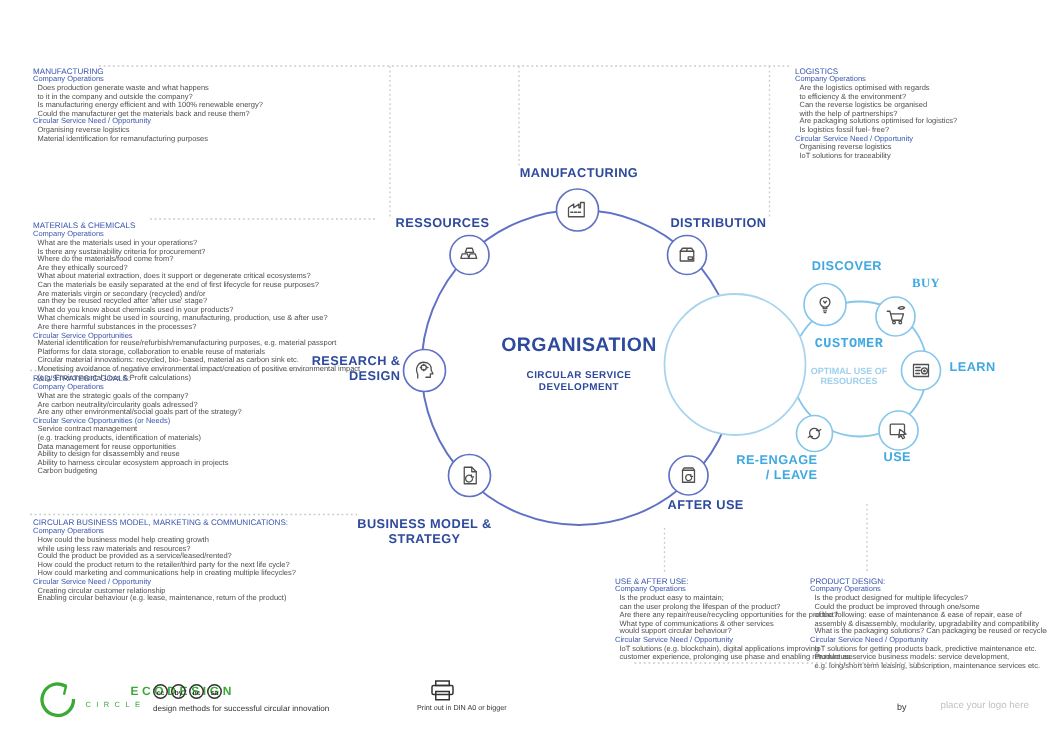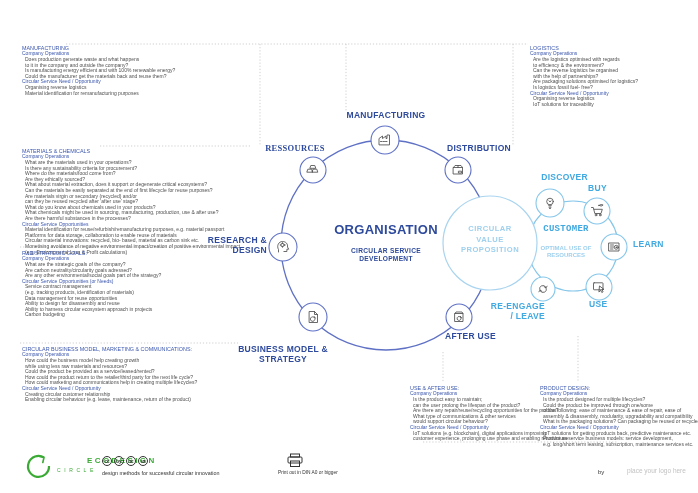--- a/index.html
+++ b/index.html
@@ -259,52 +259,47 @@
       </div>
     <div class="sub">Circular Service Need / Opportunity</div>
     <div class="lines">
         <div>IoT solutions for getting products back, predictive maintenance etc.</div>
         <div>Product as service business models: service development,</div>
         <div>e.g. long/short term leasing, subscription, maintenance services etc.</div>
       </div>
   </div>
 
   <div class="lbl lbl-dark center-x" style="left:386px;top:110px;">MANUFACTURING</div>
-  <div class="lbl lbl-dark center-x" style="left:295px;top:143px;font-family:Liberation Serif, serif;">RESSOURCES</div>
+  <div class="lbl lbl-dark center-x" style="left:295px;top:143px;">RESSOURCES</div>
   <div class="lbl lbl-dark center-x" style="left:479px;top:143px;">DISTRIBUTION</div>
   <div class="lbl lbl-dark t-right" style="left:190px;top:235px;width:77px;">
     <div>RESEARCH &amp;</div>
     <div>DESIGN</div>
   </div>
   <div class="lbl lbl-dark center-x t-center" style="left:283px;top:333px;margin-top:11px;">
     <div>BUSINESS MODEL &amp;</div>
     <div>STRATEGY</div>
   </div>
   <div class="lbl lbl-dark" style="left:445px;top:331px;">AFTER USE</div>
 
   <div class="lbl lbl-dark center-x" style="left:386px;top:225px;font-size:13px;text-align:right;">ORGANISATION</div>
   <div class="lbl lbl-dark center-x t-center" style="left:386px;top:247px;font-size:6.6px;line-height:7.6px;">
     <div>CIRCULAR SERVICE</div>
     <div>DEVELOPMENT</div>
   </div>
 
-  <div class="lbl lbl-lighter center-x t-center" style="left:490px;top:224px;font-size:7.6px;line-height:10.5px;letter-spacing:.5px;">
-    <div>CIRCULAR</div>
-    <div>VALUE</div>
-    <div>PROPOSITION</div>
-  </div>
 
   <div class="lbl lbl-light center-x" style="left:566px;top:225px;font-size:9px;font-family:Liberation Mono, monospace;">CUSTOMER</div>
   <div class="lbl lbl-lighter center-x t-center" style="left:566px;top:245px;font-size:6px;line-height:7px;">
     <div>OPTIMAL USE OF</div>
     <div>RESOURCES</div>
   </div>
 
   <div class="lbl lbl-light t-right" style="left:528px;top:173px;width:60px;">DISCOVER</div>
-  <div class="lbl lbl-light" style="left:588px;top:184px;">BUY</div>
+  <div class="lbl lbl-light" style="left:608px;top:184px;font-family:Liberation Serif, serif;">BUY</div>
   <div class="lbl lbl-light" style="left:633px;top:240px;">LEARN</div>
   <div class="lbl lbl-light" style="left:589px;top:300px;">USE</div>
   <div class="lbl lbl-light t-right" style="left:485px;top:302px;width:60px;">
     <div>RE-ENGAGE</div>
     <div>/ LEAVE</div>
   </div>
 
   <svg style="left:24px;top:453px;" width="28" height="28" viewBox="0 0 28 28">
     <path d="M20 4.5 A10.5 10.5 0 1 0 25 13" stroke="#3aaa35" stroke-width="2.2" fill="none"></path>
     <path d="M20 4.5 l-5 -1.2 M20 4.5 l-1.2 5" stroke="#3aaa35" stroke-width="1.6" fill="none" stroke-linecap="round"></path>

